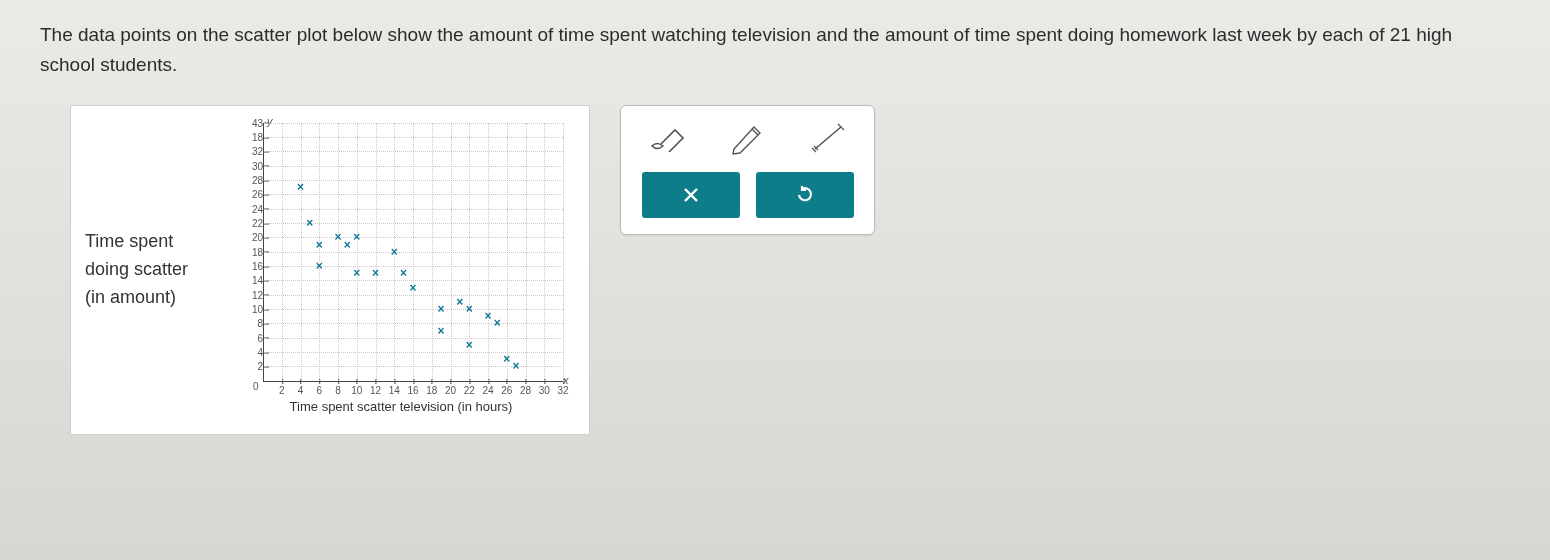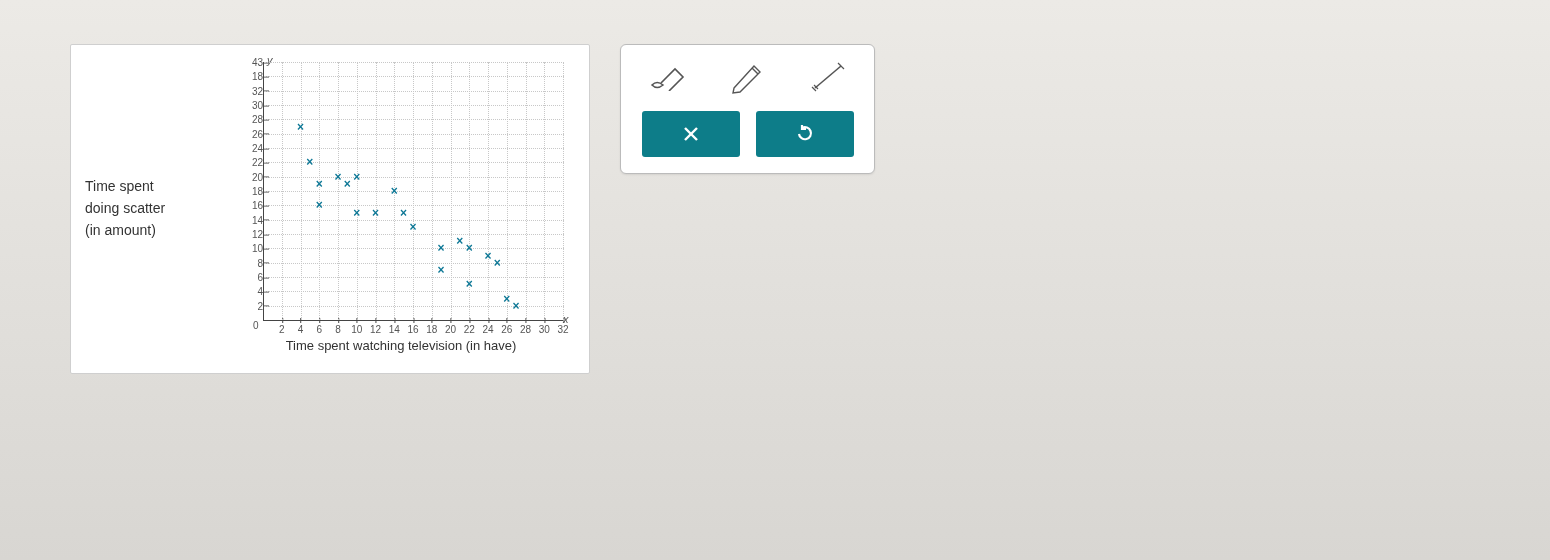--- a/index.html
+++ b/index.html
@@ -3,21 +3,21 @@
 <meta charset="utf-8">
 <style>
   * { box-sizing: border-box; margin: 0; padding: 0; }
   html, body { width: 1550px; height: 560px; font-family: Arial, Helvetica, sans-serif; background: #d6d4d0; }
   body { overflow: hidden; }
   .page { width: 1550px; height: 560px; background: linear-gradient(180deg, #eceae6 0%, #d8d6d2 100%); }
   .question { padding: 20px 40px 6px 40px; color: #2b2d2d; font-size: 19px; line-height: 1.6; }
   .q-gap { height: 18px; }
   .content-row { display: flex; gap: 30px; align-items: flex-start; padding: 0 20px 0 70px; }
   .plot-panel { width: 520px; height: 330px; background: #fff; border: 1px solid #cfcfcf; border-radius: 2px; display: flex; align-items: center; }
-  .ylabel-block { width: 160px; color: #333; font-size: 14px; line-height: 1.55; padding: 0 10px 0 14px; }
+  .ylabel-block { width: 160px; color: #333; font-size: 18px; line-height: 1.55; padding: 0 10px 0 14px; }
   .chart-wrap { position: relative; width: 340px; height: 310px; }
   .axis-y { position: absolute; left: 32px; top: 8px; width: 1px; height: 258px; background: #444; }
   .axis-x { position: absolute; left: 32px; top: 266px; width: 300px; height: 1px; background: #444; }
   .x-axis-label-y { position: absolute; left: 36px; top: 0px; font-size: 11px; font-style: italic; color: #555; }
   .x-axis-label-x { position: absolute; top: 259px; font-size: 11px; font-style: italic; color: #555; }
   .y-tick-group { position: absolute; left: 8px; top: 8px; height: 258px; width: 24px; }
   .y-tick { position: absolute; right: 0; font-size: 10px; color: #555; transform: translateY(-50%); text-align: right; width: 24px; }
   .y-tick::after { content: ""; position: absolute; right: -6px; top: 50%; width: 5px; height: 1px; background: #444; }
   .x-tick-group { position: absolute; left: 32px; top: 266px; width: 300px; height: 16px; }
   .x-tick { position: absolute; top: 4px; font-size: 10px; color: #555; transform: translateX(-50%); }
@@ -34,20 +34,21 @@
   .btn-row { display: flex; gap: 16px; justify-content: center; }
   .btn-teal { width: 98px; height: 46px; background: #0d7d89; border: none; border-radius: 3px; color: #fff; display: flex; align-items: center; justify-content: center; cursor: pointer; font-size: 22px; }
   .btn-teal svg { stroke: #fff; }
 </style>
 </head>
 <body>
 
 <div class="page">
 
   <div class="question">
+    <div>The data points on the scatter plot below show the amount of time spent watching television and the amount of time spent doing homework last week by each of 21 high school students.</div>
   </div>
 
   <div class="q-gap"></div>
 
   <div class="content-row">
 
     <div class="plot-panel">
       <div class="ylabel-block">
         <div>Time spent</div>
         <div>doing scatter</div>
@@ -91,21 +92,21 @@
             <div class="x-tick" style="left: 150px;">16</div>
             <div class="x-tick" style="left: 168.75px;">18</div>
             <div class="x-tick" style="left: 187.5px;">20</div>
             <div class="x-tick" style="left: 206.25px;">22</div>
             <div class="x-tick" style="left: 225px;">24</div>
             <div class="x-tick" style="left: 243.75px;">26</div>
             <div class="x-tick" style="left: 262.5px;">28</div>
             <div class="x-tick" style="left: 281.25px;">30</div>
             <div class="x-tick" style="left: 300px;">32</div>
           </div>
-        <div class="xlabel">Time spent watching television (in have)</div>
+        <div class="xlabel">Time spent scatter television (in hours)</div>
       <div class="grid-v" style="left: 50.75px;"></div>
           <div class="grid-v" style="left: 69.5px;"></div>
           <div class="grid-v" style="left: 88.25px;"></div>
           <div class="grid-v" style="left: 107px;"></div>
           <div class="grid-v" style="left: 125.75px;"></div>
           <div class="grid-v" style="left: 144.5px;"></div>
           <div class="grid-v" style="left: 163.25px;"></div>
           <div class="grid-v" style="left: 182px;"></div>
           <div class="grid-v" style="left: 200.75px;"></div>
           <div class="grid-v" style="left: 219.5px;"></div>

